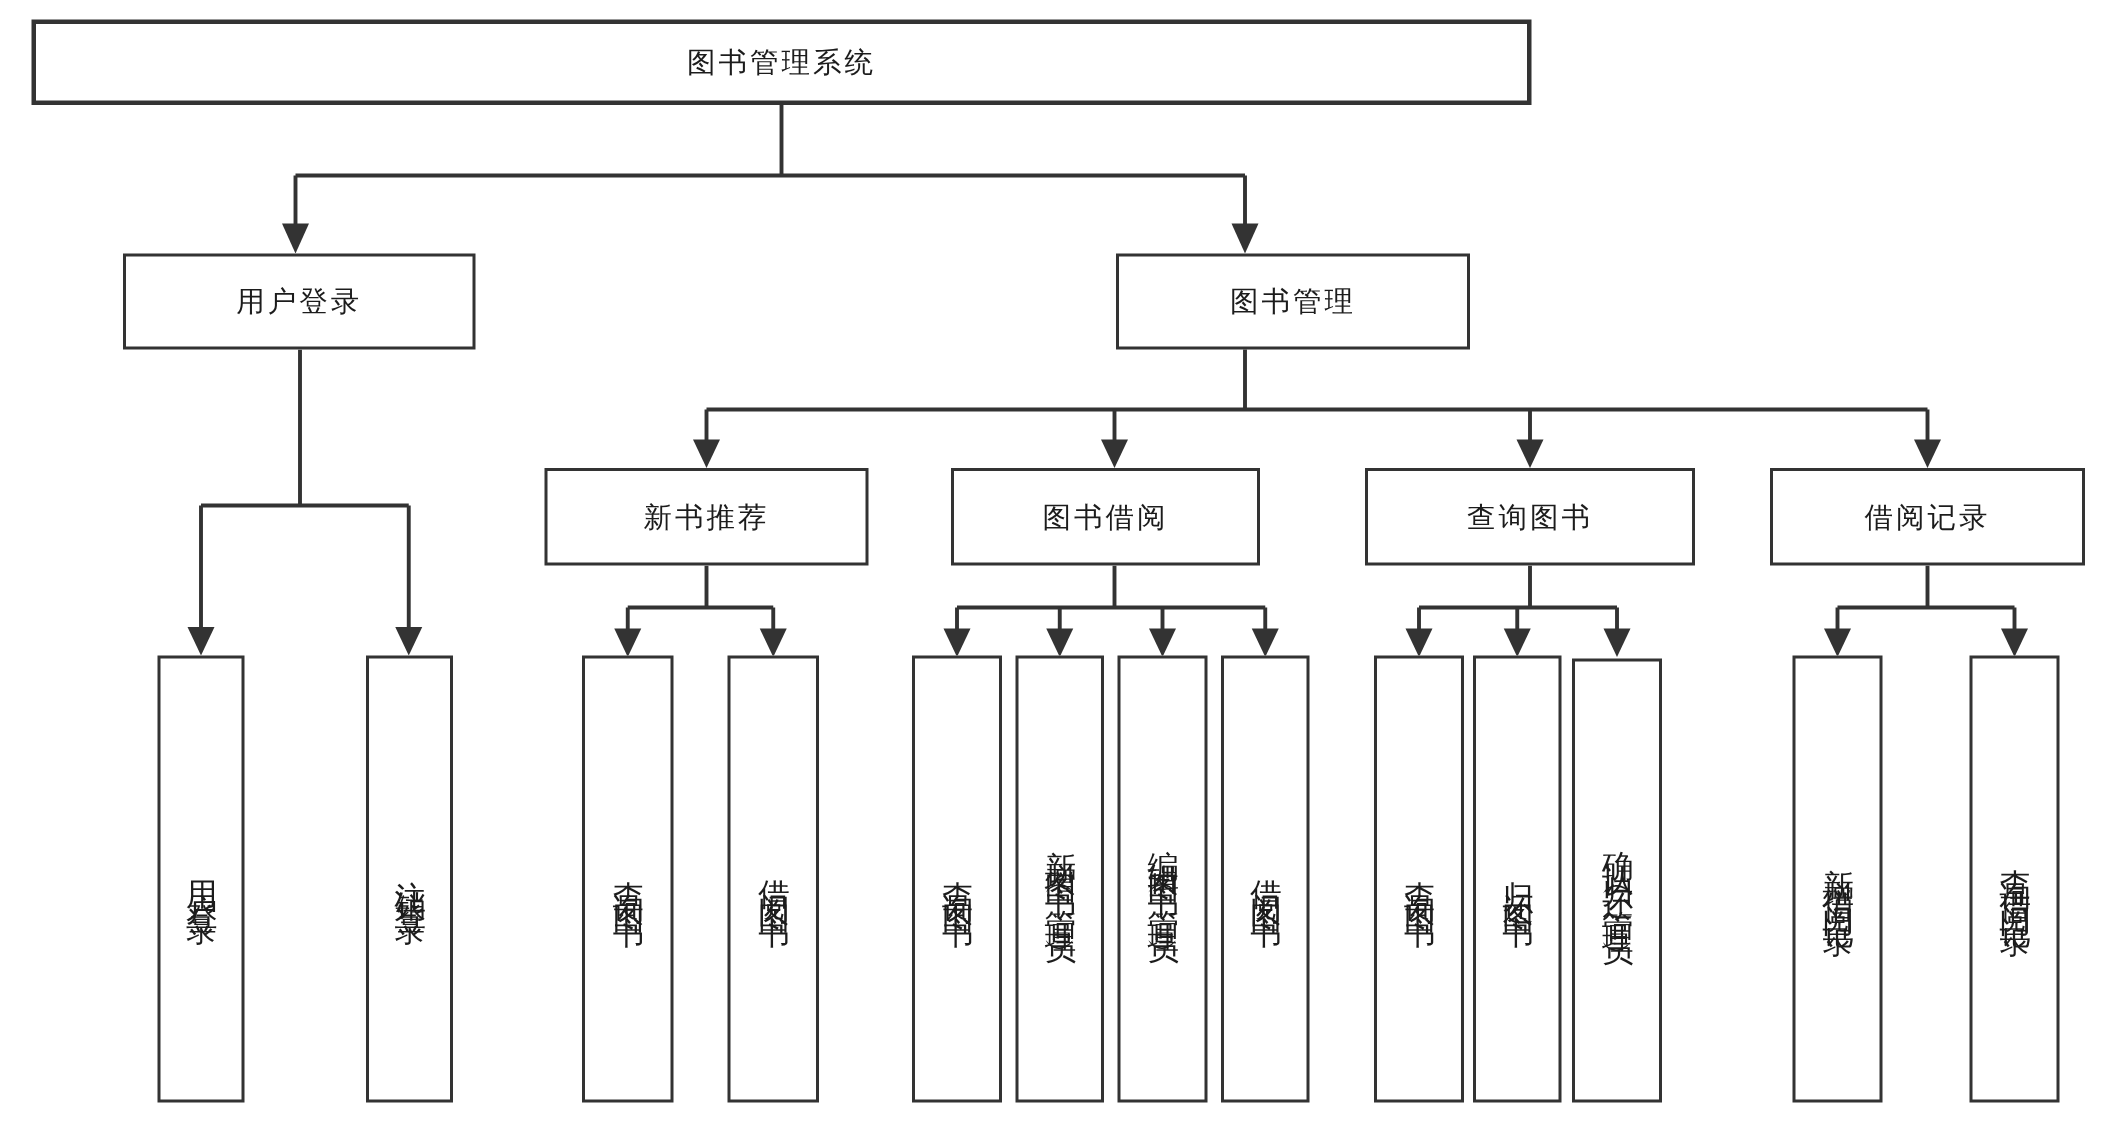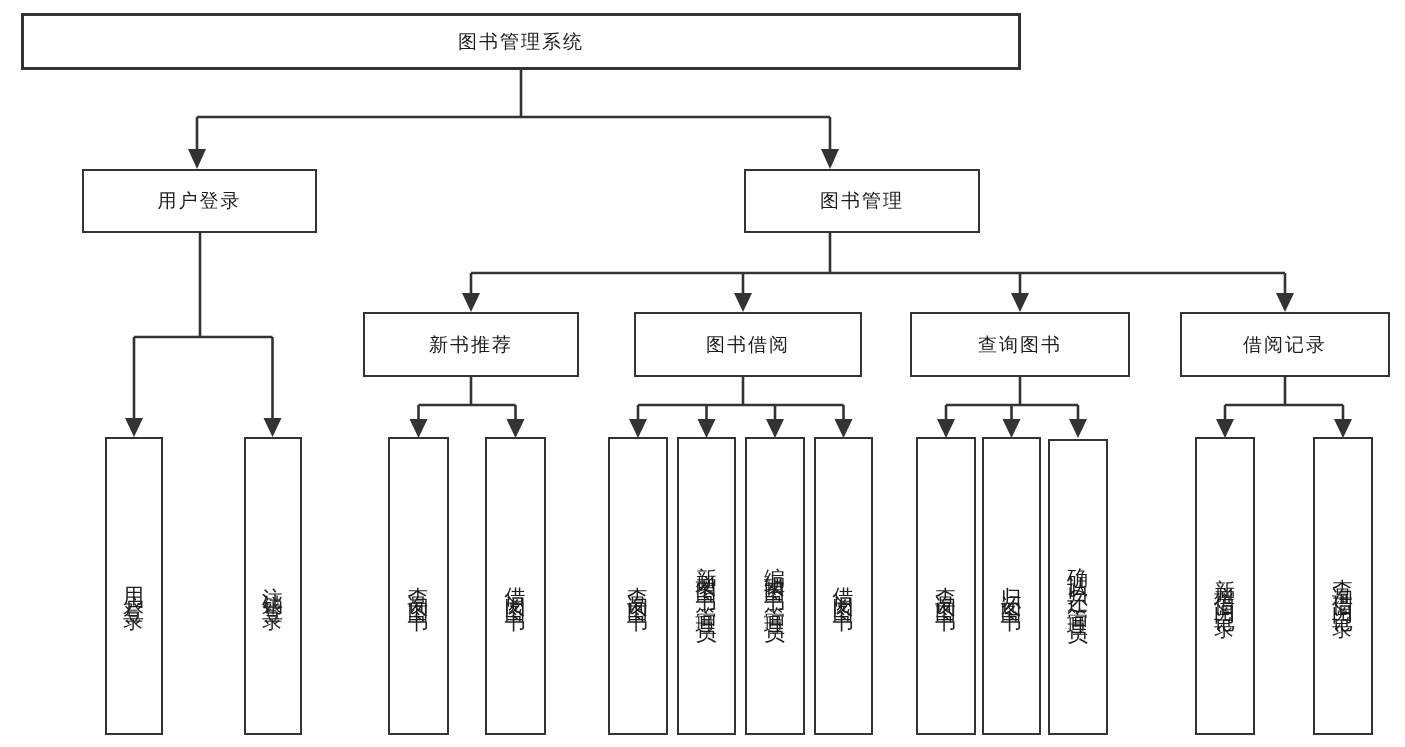--- a/index.html
+++ b/index.html
@@ -143,21 +143,21 @@
       <polygon points="1334,419 1352,419 1343,438"></polygon>
     </g>
   </svg>
 
   <div class="box root" style="left:21px; top:13px; width:1000px; height:57px;">图书管理系统</div>
 
   <div class="box" style="left:82px; top:169px; width:235px; height:64px;">用户登录</div>
   <div class="box" style="left:744px; top:169px; width:236px; height:64px;">图书管理</div>
 
   <div class="box" style="left:363px; top:312px; width:216px; height:65px;">新书推荐</div>
-  <div class="box" style="left:634px; top:312px; width:228px; height:65px;">图书借阅</div>
+  <div class="box" style="left:634px; top:312px; width:206px; height:65px;">图书借阅</div>
   <div class="box" style="left:910px; top:312px; width:220px; height:65px;">查询图书</div>
   <div class="box" style="left:1180px; top:312px; width:210px; height:65px;">借阅记录</div>
 
   <div class="box vbox" style="left:105px; top:437px; width:58px; height:298px;">用户登录</div>
   <div class="box vbox" style="left:244px; top:437px; width:58px; height:298px;">注销登录</div>
 
   <div class="box vbox" style="left:388px; top:437px; width:61px; height:298px;">查询图书</div>
   <div class="box vbox" style="left:485px; top:437px; width:61px; height:298px;">借阅图书</div>
 
   <div class="box vbox" style="left:608px; top:437px; width:60px; height:298px;">查询图书</div>

